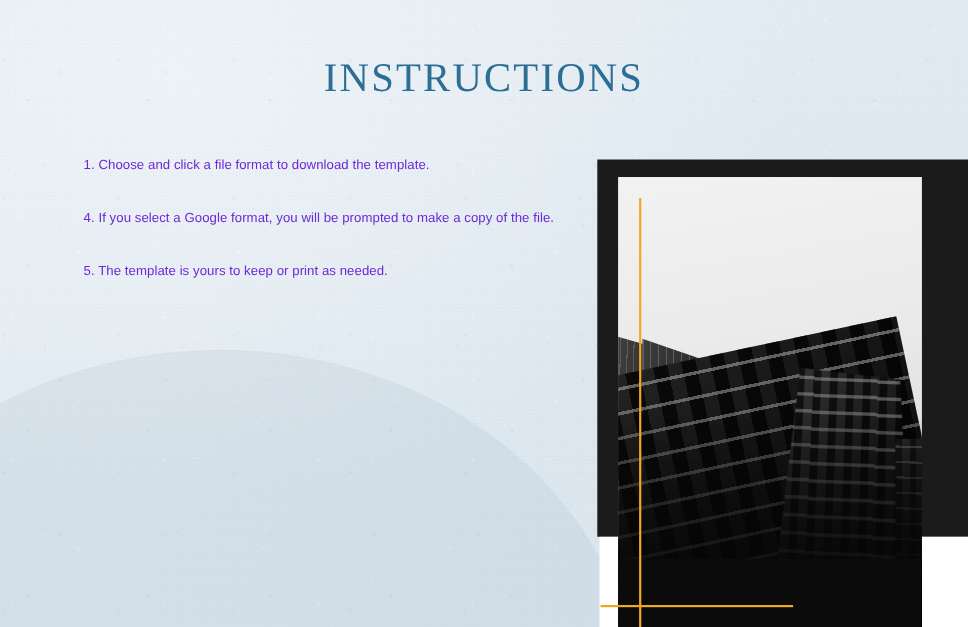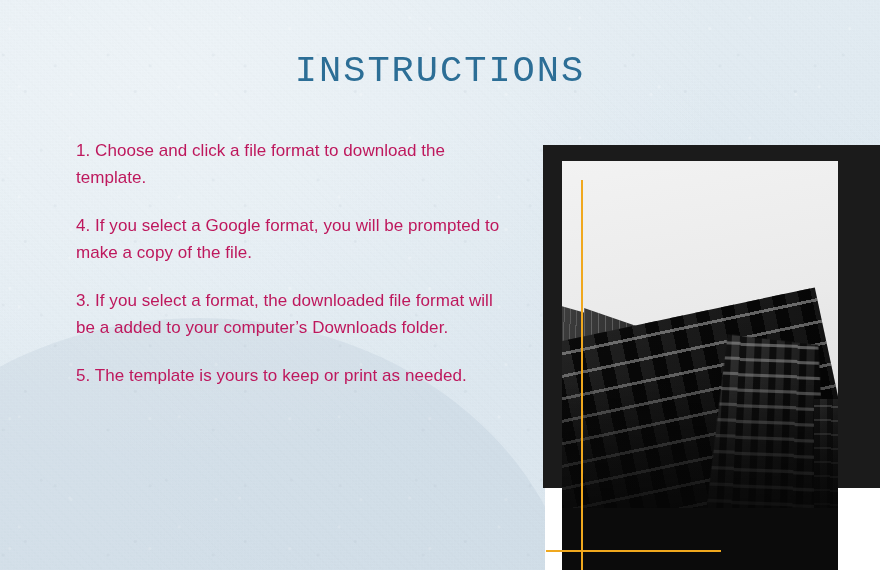--- a/index.html
+++ b/index.html
@@ -63,38 +63,38 @@
     pointer-events: none;
   }
 
   
   .title {
     position: absolute;
     left: 0;
     top: 50px;
     width: 880px;
     text-align: center;
-    font-family: Liberation Mono, monospace;
+    font-family: Liberation Serif, serif;
     font-size: 37px;
     letter-spacing: 2.0px;
     color: #2c6e96;
     font-weight: 400;
     white-space: nowrap;
   }
 
   
   .steps {
     position: absolute;
     left: 76px;
     top: 137px;
     width: 430px;
   }
   .step {
-    color: #be185d;
-    font-size: 17px;
+    color: #6d28d9;
+    font-size: 12px;
     line-height: 27px;
     margin-bottom: 21px;
     letter-spacing: 0.05px;
   }
   .step:last-child { margin-bottom: 0; }
   .step.wide { width: 432px; }
 
   
   .photo-block {
     position: absolute;
@@ -297,21 +297,20 @@
   <div class="bg-base"></div>
   <div class="bg-noise"></div>
   <div class="bg-fleck"></div>
   <div class="bg-wave"></div>
 
   <div class="title">INSTRUCTIONS</div>
 
   <div class="steps">
     <div class="step">1. Choose and click a file format to download the template.</div>
     <div class="step">4. If you select a Google format, you will be prompted to make a copy of the file.</div>
-    <div class="step">3. If you select a format, the downloaded file format will be a added to your computer’s Downloads folder.</div>
     <div class="step wide">5. The template is yours to keep or print as needed.</div>
   </div>
 
   <div class="photo-block">
 
     <div class="frame-black"></div>
     <div class="white-strip-left"></div>
     <div class="white-block-right"></div>
 
     <div class="photo">

